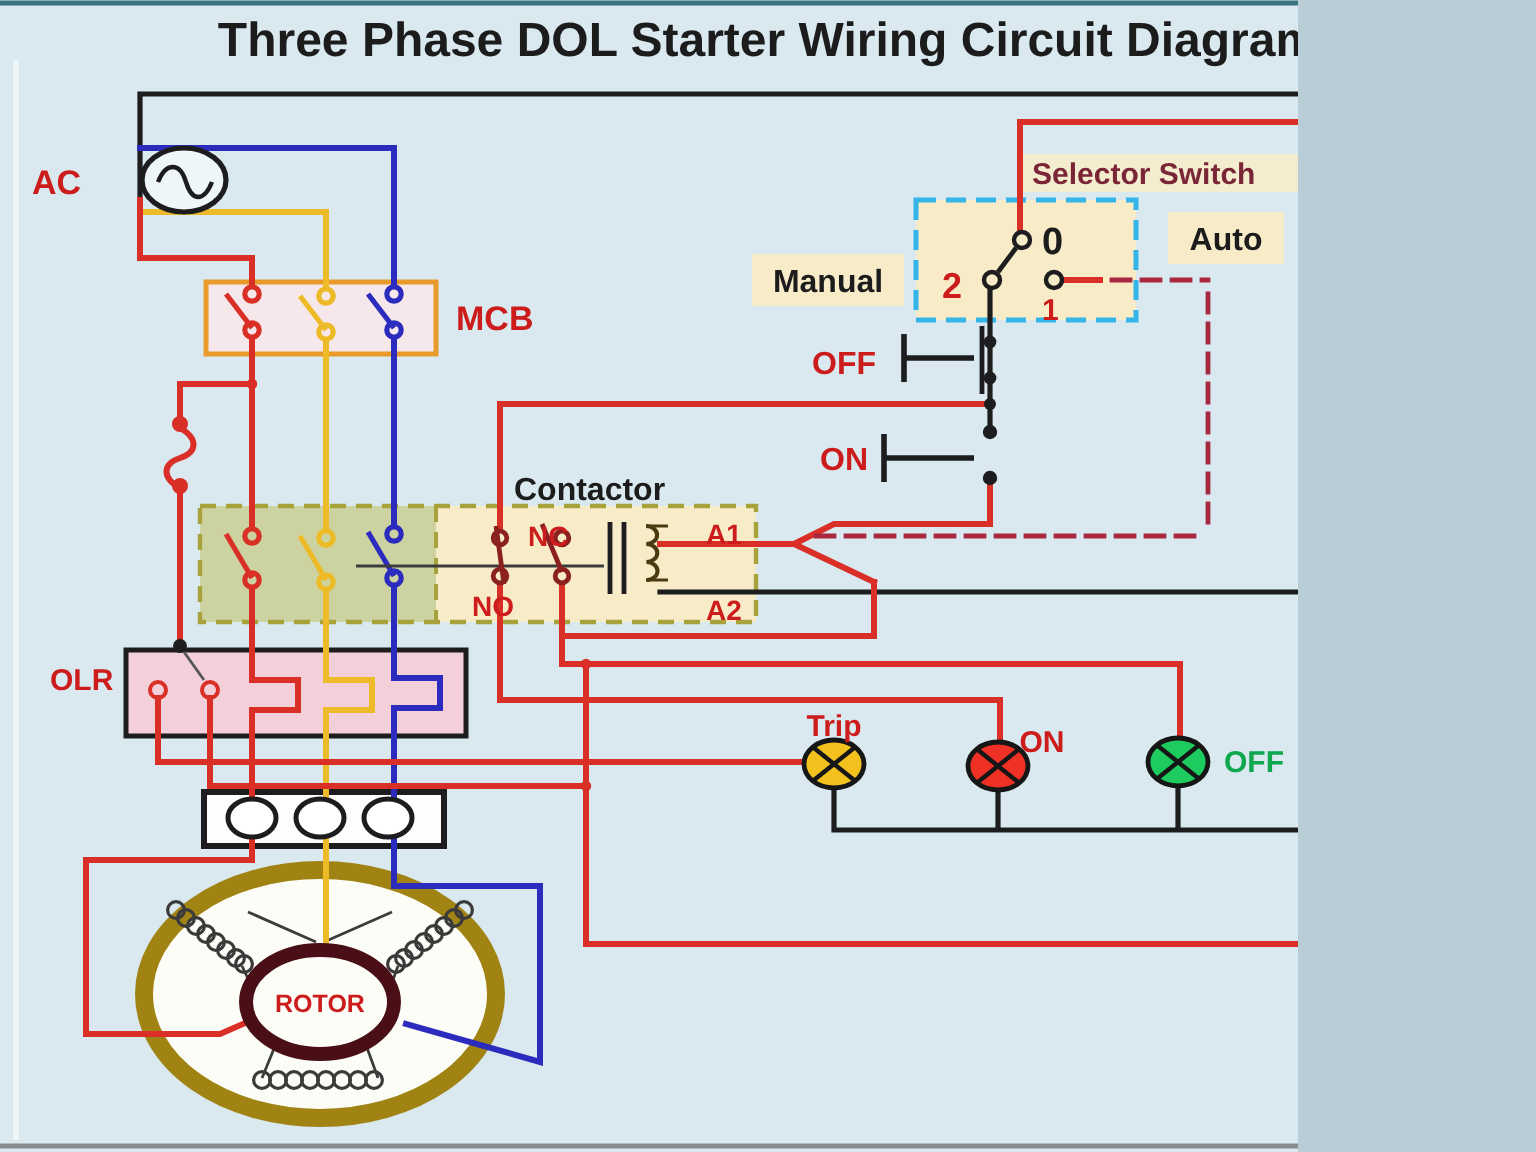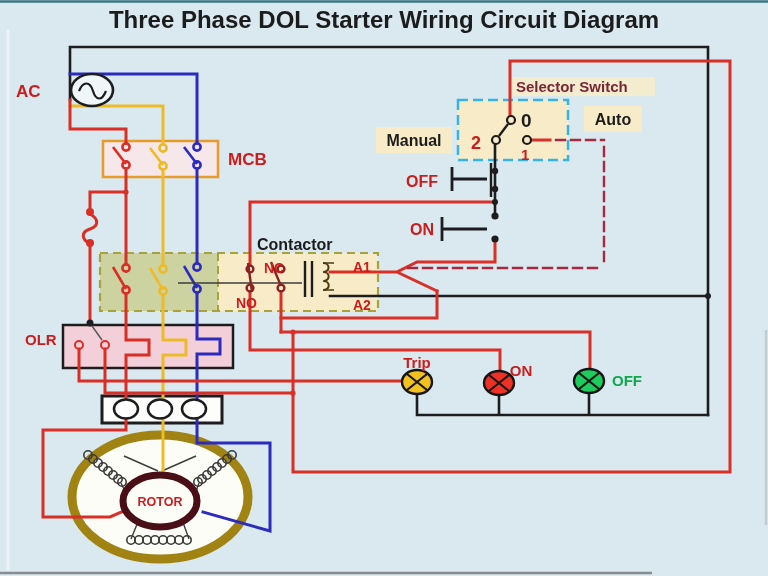--- a/index.html
+++ b/index.html
@@ -1,16 +1,16 @@
 <!DOCTYPE html>
 <html><head>
 <meta charset="utf-8">
 <style>
   html,body{margin:0;padding:0;background:#b9cdd6;}
-  .stage{position:relative;width:768px;height:576px;background:#d9e9ef;overflow:hidden;}
+  .stage{position:relative;width:649px;height:576px;background:#d9e9ef;overflow:hidden;}
   svg{display:block;}
   text{font-family:"Liberation Sans","DejaVu Sans",sans-serif;font-weight:bold;}
   .t-dark{fill:#1c1c1c}
   .t-red{fill:#cc1c1c}
   .t-maroon{fill:#7a2636}
   .t-green{fill:#0fa84f}
   .wire{fill:none;stroke-linecap:square;stroke-linejoin:miter;}
   .thin{fill:none;stroke:#3c3c3c;stroke-width:1.4;}
   .lampx{stroke:#161616;stroke-width:2.2;fill:none;}
 </style>

